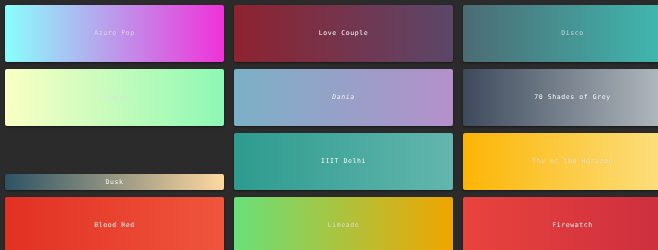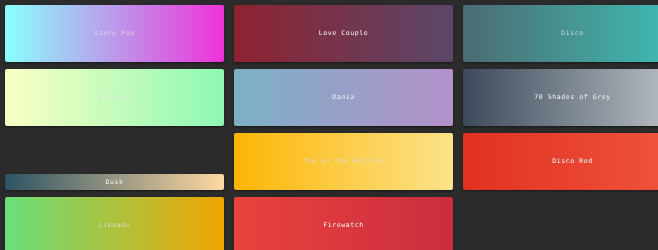--- a/index.html
+++ b/index.html
@@ -68,25 +68,28 @@
     </div>
     <div class="gradient-card" style="background: linear-gradient(90deg, rgb(123, 176, 198), rgb(180, 144, 202)); font-style: italic;">
       <span class="gradient-card-label">Dania</span>
     </div>
     <div class="gradient-card" style="background: linear-gradient(90deg, rgb(61, 74, 92), rgb(189, 195, 199));">
       <span class="gradient-card-label">70 Shades of Grey</span>
     </div>
     <div class="gradient-card" style="background: linear-gradient(90deg, rgb(44, 83, 100), rgb(255, 216, 160)); margin-top: 41px;">
       <span class="gradient-card-label">Dusk</span>
     </div>
+    <div class="gradient-card" style="background: linear-gradient(90deg, rgb(45, 155, 142), rgb(99, 182, 173));">
+      <span class="gradient-card-label">IIIT Delhi</span>
+    </div>
     <div class="gradient-card" style="background: linear-gradient(90deg, rgb(252, 181, 5), rgb(252, 227, 138));">
       <span class="gradient-card-label label-dim">Thu on the Horizon</span>
     </div>
     <div class="gradient-card" style="background: linear-gradient(90deg, rgb(225, 49, 35), rgb(240, 85, 61));">
-      <span class="gradient-card-label">Disco Red</span>
+      <span class="gradient-card-label">Blood Red</span>
     </div>
     <div class="gradient-card" style="background: linear-gradient(90deg, rgb(105, 224, 122), rgb(240, 165, 0));">
       <span class="gradient-card-label label-dim">Limeade</span>
     </div>
     <div class="gradient-card" style="background: linear-gradient(90deg, rgb(232, 67, 61), rgb(203, 45, 62));">
       <span class="gradient-card-label">Firewatch</span>
     </div>
   </div>
 
 </body></html>

